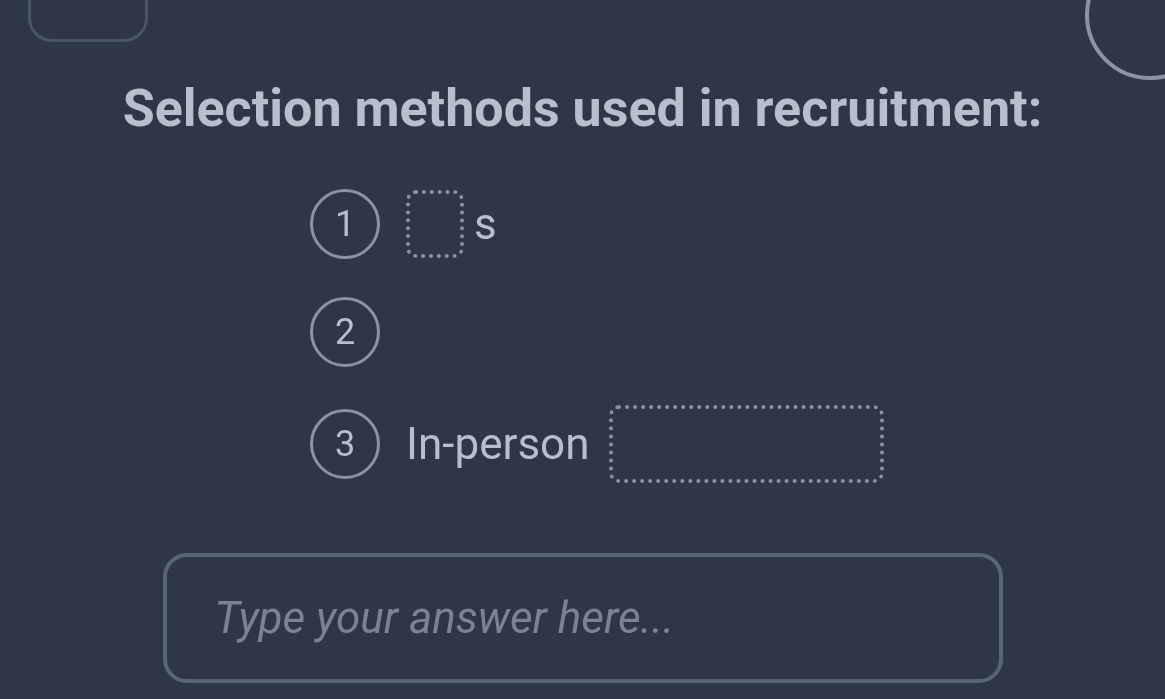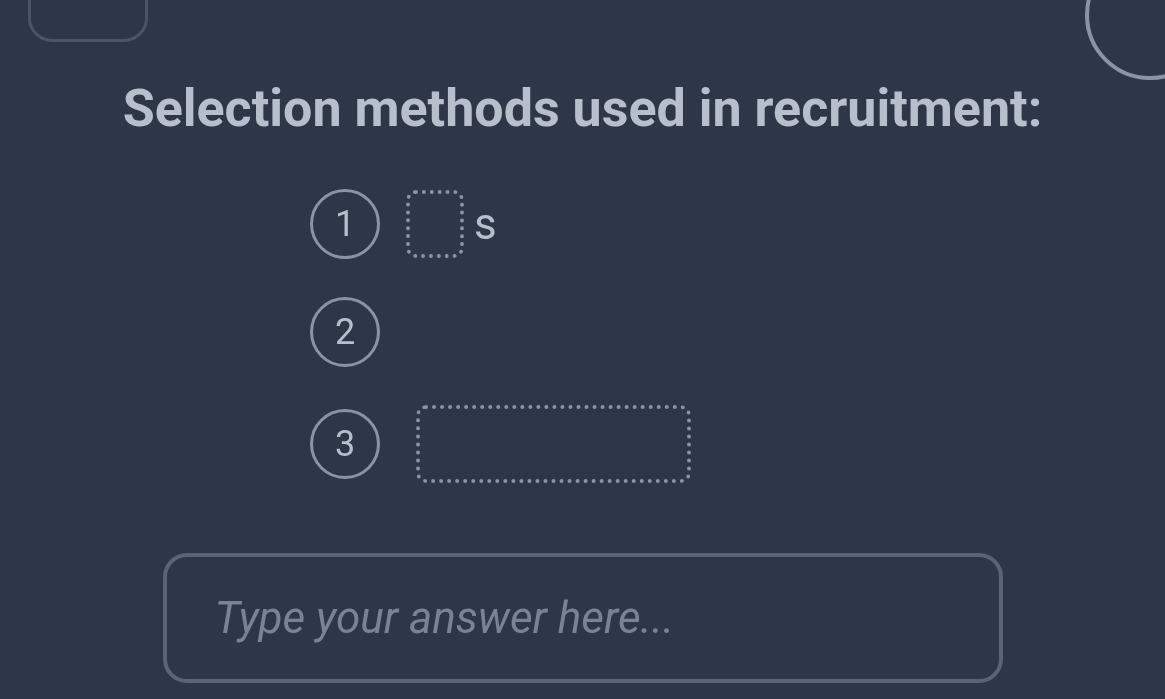--- a/index.html
+++ b/index.html
@@ -141,20 +141,21 @@
     </div>
   </div>
 
   <div class="option-row">
     <div class="option-number">2</div>
   </div>
 
   <div class="option-row">
     <div class="option-number">3</div>
     <div class="option-text">
+      <span>In-person</span>
       <span class="blank-large"></span>
     </div>
   </div>
 </div>
 
 <div class="answer-input-wrapper">
   <input type="text" class="answer-input" placeholder="Type your answer here..." style="">
 </div>
 
 </body></html>

